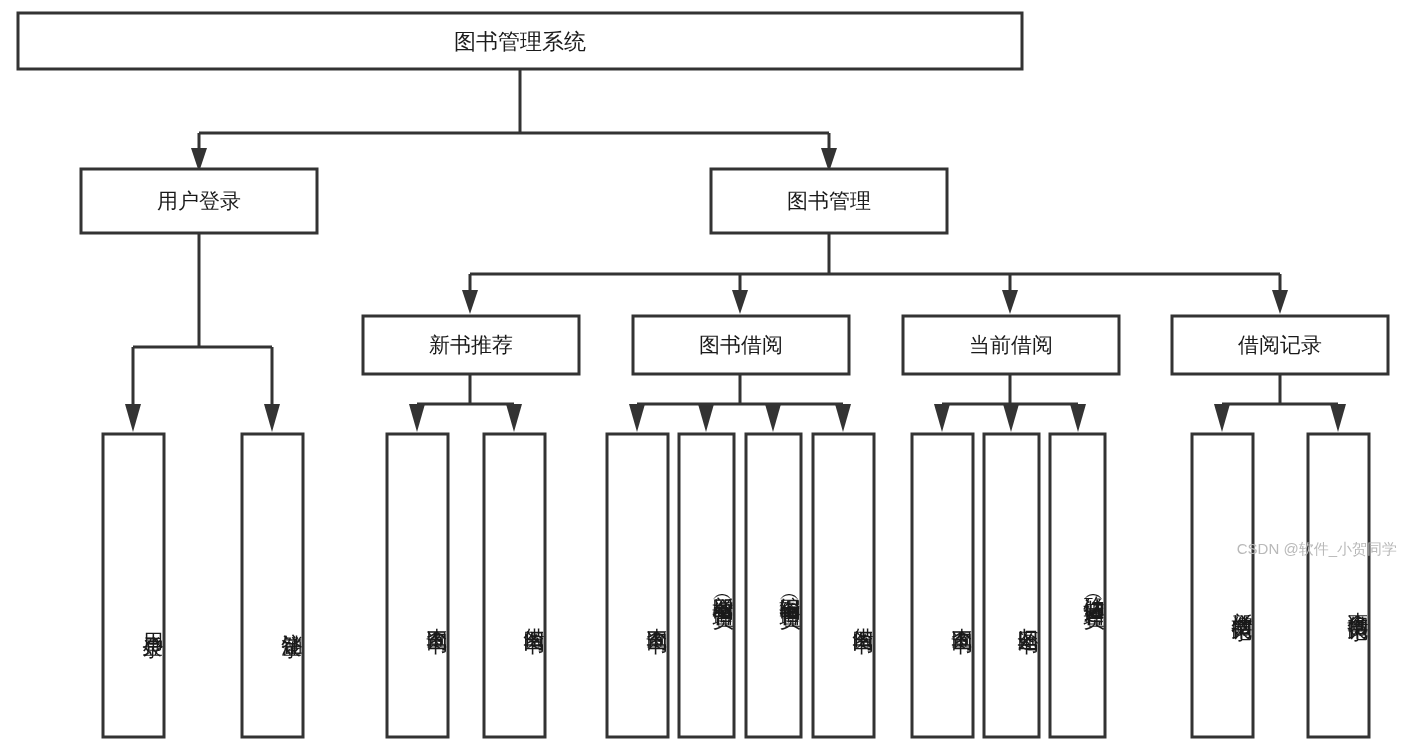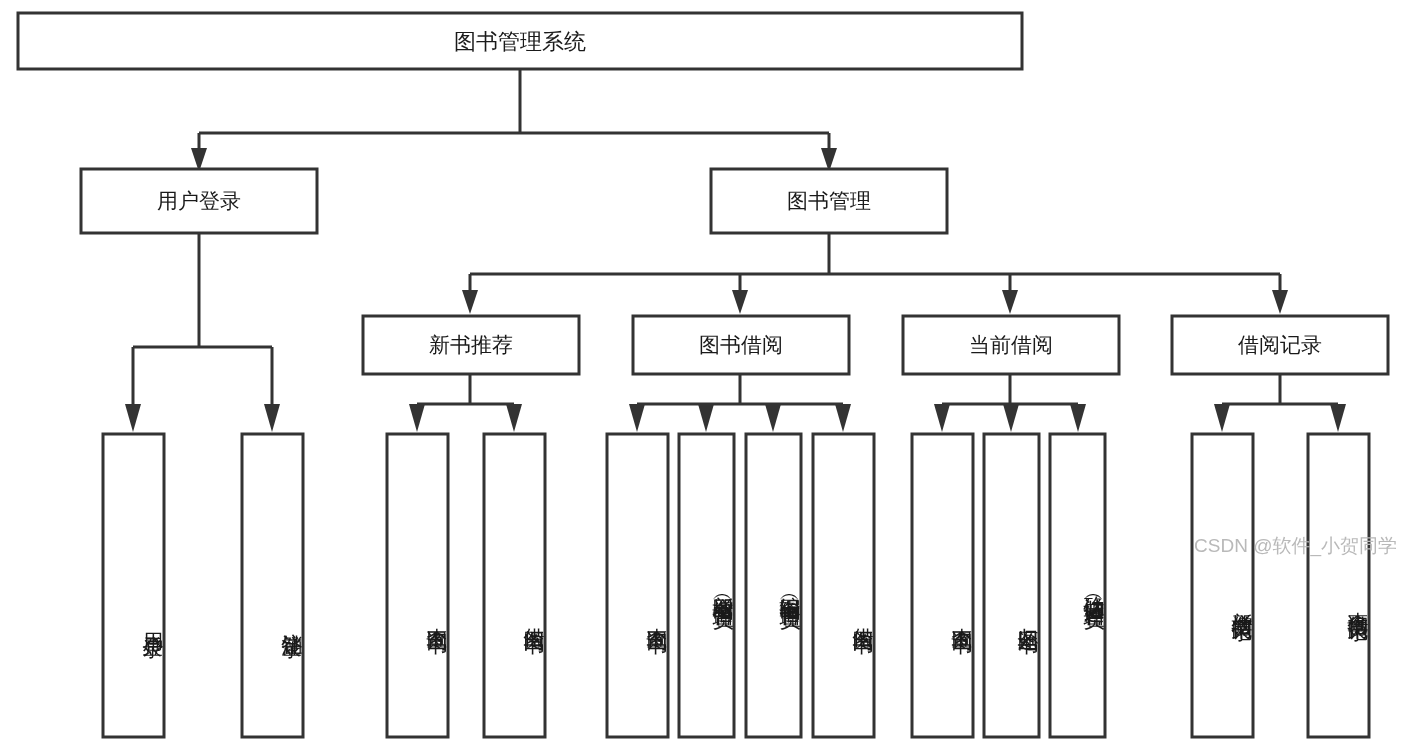--- a/index.html
+++ b/index.html
@@ -67,21 +67,21 @@
     align-items: flex-start;
     justify-content: center;
     white-space: nowrap;
     pointer-events: none;
   }
   .watermark {
     position: absolute;
     right: 8px;
     bottom: 4px;
     font-family: "Liberation Sans", "DejaVu Sans", sans-serif;
-    font-size: 19px;
+    font-size: 15px;
     color: #b9b9b9;
     white-space: nowrap;
   }
 </style>
 </head>
 <body>
 
 <div id="diagram-root">
 
   <svg class="flow" viewBox="0 0 1405 747">

